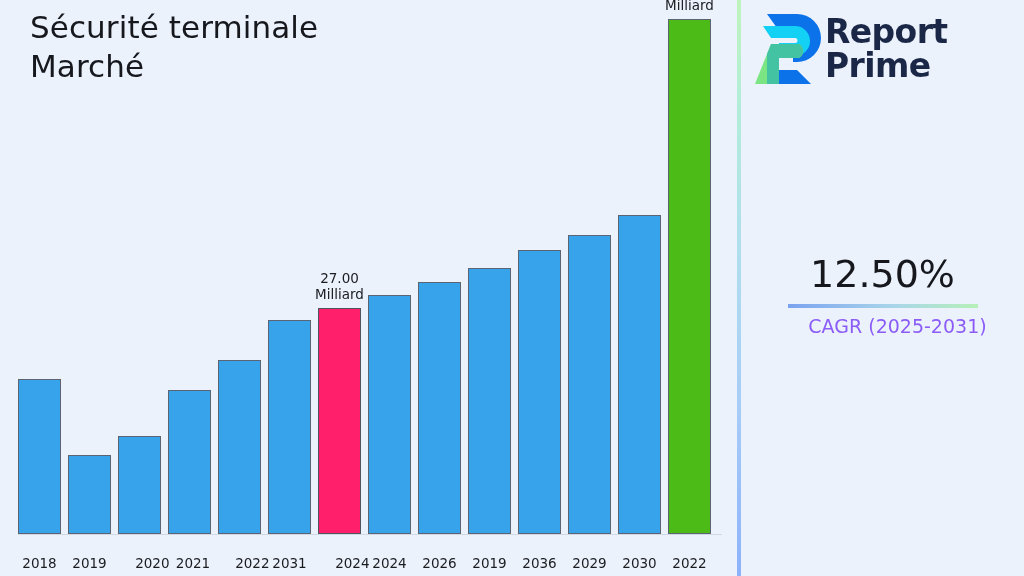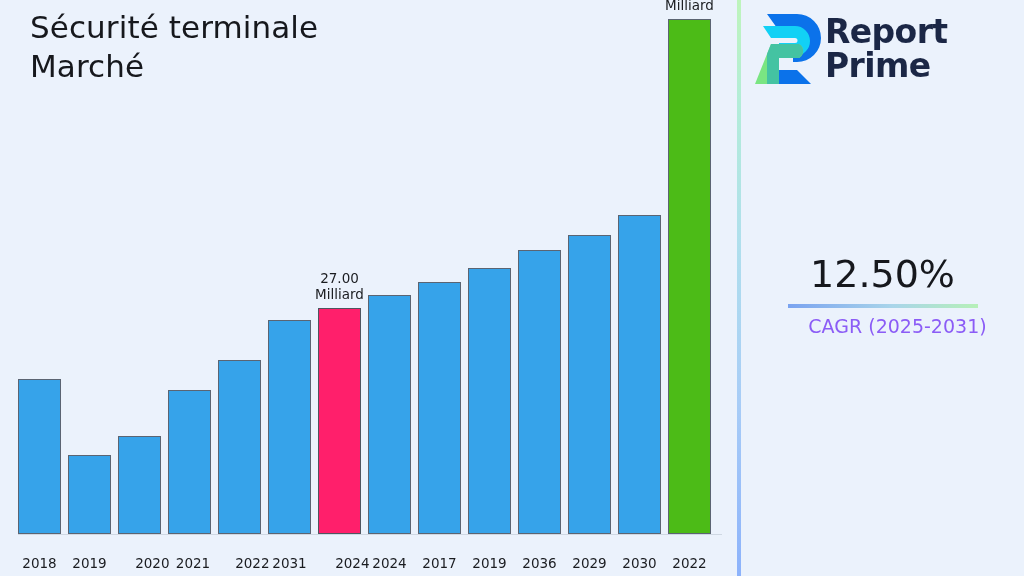--- a/index.html
+++ b/index.html
@@ -113,21 +113,21 @@
         <div class="tick" style="left: 209.5px; text-align: right;">2022</div>
         <div class="bar" title="2023: 22.83" style="left: 268px; top: 320px; width: 43px; height: 214px;"></div>
         <div class="tick" style="left: 259.5px;">2031</div>
         <div class="bar pink" title="2024: 24.11" style="left: 318px; top: 308px; width: 43px; height: 226px;"></div>
         <div class="bar-label" style="left: 284.5px; top: 270px;">27.00
 Milliard</div>
         <div class="tick" style="left: 309.5px; text-align: right;">2024</div>
         <div class="bar" title="2025: 25.5" style="left: 368px; top: 295px; width: 43px; height: 239px;"></div>
         <div class="tick" style="left: 359.5px;">2024</div>
         <div class="bar" title="2026: 26.88" style="left: 418px; top: 282px; width: 43px; height: 252px;"></div>
-        <div class="tick" style="left: 409.5px;">2017</div>
+        <div class="tick" style="left: 409.5px;">2026</div>
         <div class="bar" title="2027: 28.37" style="left: 468px; top: 268px; width: 43px; height: 266px;"></div>
         <div class="tick" style="left: 459.5px;">2019</div>
         <div class="bar" title="2028: 30.29" style="left: 518px; top: 250px; width: 43px; height: 284px;"></div>
         <div class="tick" style="left: 509.5px;">2036</div>
         <div class="bar" title="2029: 31.89" style="left: 568px; top: 235px; width: 43px; height: 299px;"></div>
         <div class="tick" style="left: 559.5px;">2029</div>
         <div class="bar" title="2030: 34.02" style="left: 618px; top: 215px; width: 43px; height: 319px;"></div>
         <div class="tick" style="left: 609.5px;">2030</div>
         <div class="bar green" title="2031: 54.99" style="left: 668px; top: 19px; width: 43px; height: 515px;"></div>
         <div class="bar-label" style="left: 634.5px; top: -19px;">54.99

